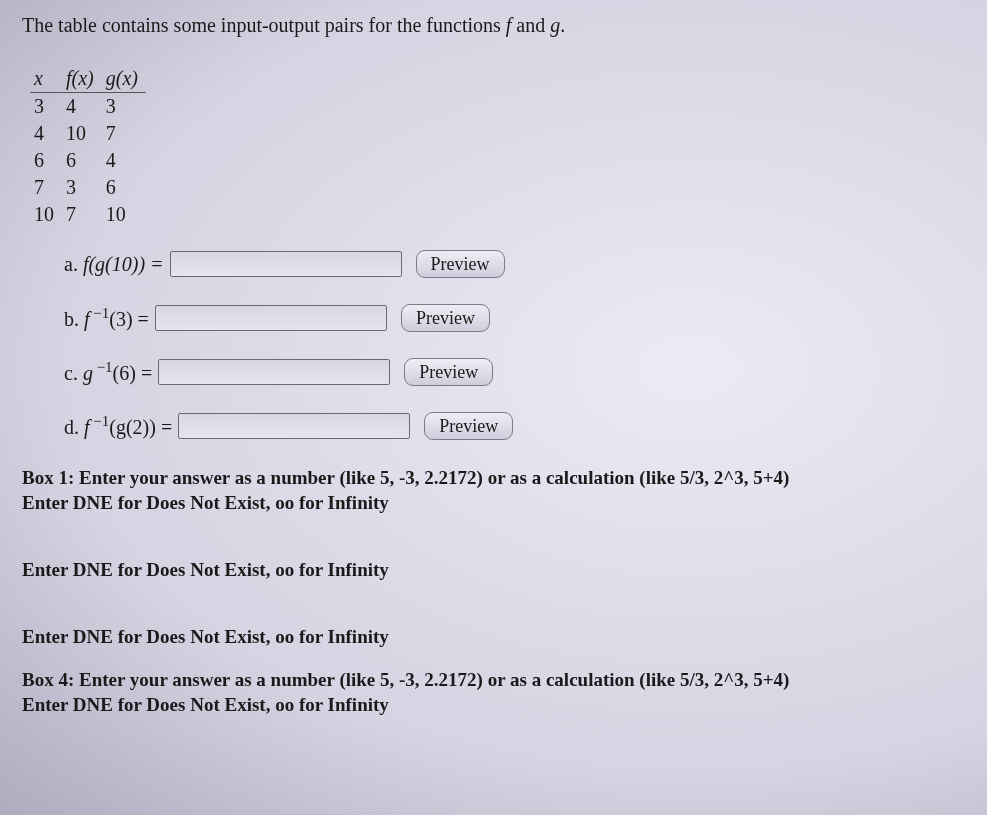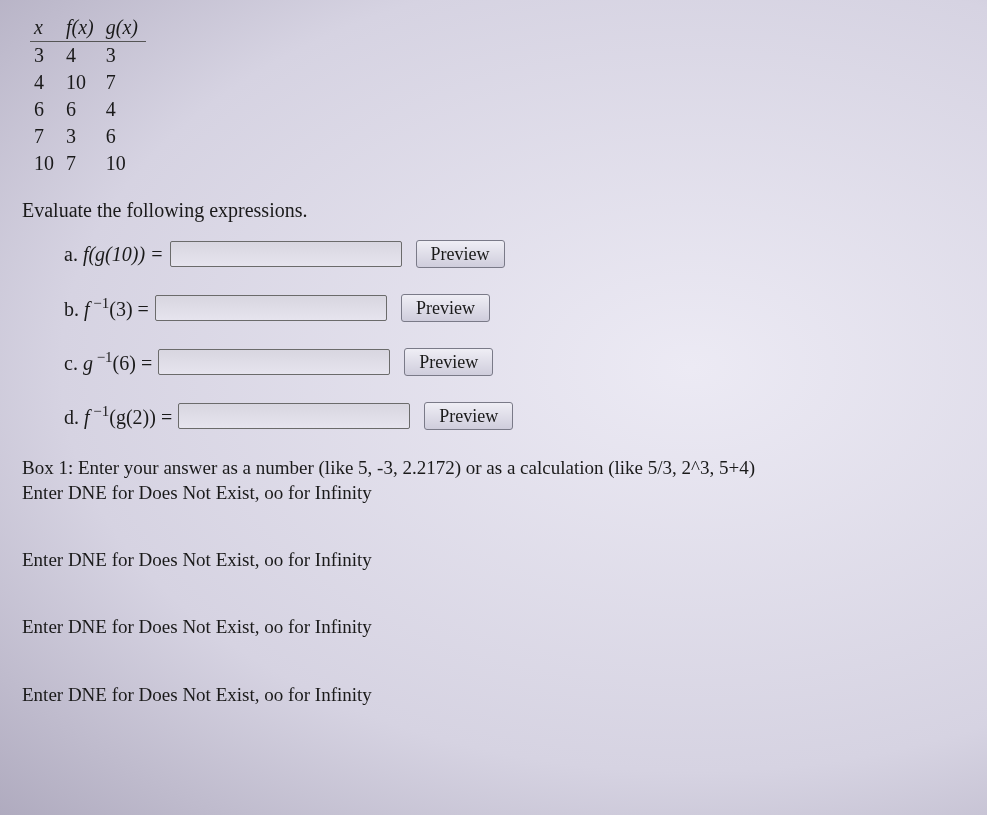--- a/index.html
+++ b/index.html
@@ -63,37 +63,41 @@
     margin-right: 14px;
   }
   .preview-btn {
     height: 28px;
     padding: 2px 14px;
     font-family: "Times New Roman", Times, serif;
     font-size: 18px;
     color: #1a1a1a;
     background: linear-gradient(#efeef5, #cfcddc);
     border: 1px solid #7a7a88;
-    border-radius: 3px;
+    border-radius: 9px;
     cursor: pointer;
   }
   .hints {
     margin-top: 10px;
+    font-weight: bold;
   }
   .hint {
     font-size: 19px;
     margin-bottom: 18px;
     line-height: 1.3;
   }
 </style>
 </head>
 <body>
 
 <div class="page">
 
+  <div class="intro">
+    <span>The table contains some input-output pairs for the functions </span><span class="ital">f</span><span> and </span><span class="ital">g</span><span>.</span>
+  </div>
 
   <table class="fn-table">
     <thead>
       <tr>
         <th>x</th>
         <th>f(x)</th>
         <th>g(x)</th>
       </tr>
     </thead>
     <tbody>
@@ -118,21 +122,20 @@
         <td>6</td>
       </tr>
       <tr>
         <td>10</td>
         <td>7</td>
         <td>10</td>
       </tr>
     </tbody>
   </table>
 
-  <div class="eval-line">Evaluate the following expressions.</div>
 
   <div class="qrow">
     <span class="qlabel">
       <span>a.</span>
       <span class="ital">f(g(10)) = </span>
     </span>
     <input class="answer-input" type="text" style="">
     <button class="preview-btn">Preview</button>
   </div>
 
@@ -170,18 +173,18 @@
     </div>
     <div class="hint">
       <br>
       <span>Enter DNE for Does Not Exist, oo for Infinity</span>
     </div>
     <div class="hint">
       <br>
       <span>Enter DNE for Does Not Exist, oo for Infinity</span>
     </div>
     <div class="hint">
-      <br>
+      <span>Box 4: Enter your answer as a number (like 5, -3, 2.2172) or as a calculation (like 5/3, 2^3, 5+4)</span><br>
       <span>Enter DNE for Does Not Exist, oo for Infinity</span>
     </div>
   </div>
 
 </div>
 
 </body></html>

